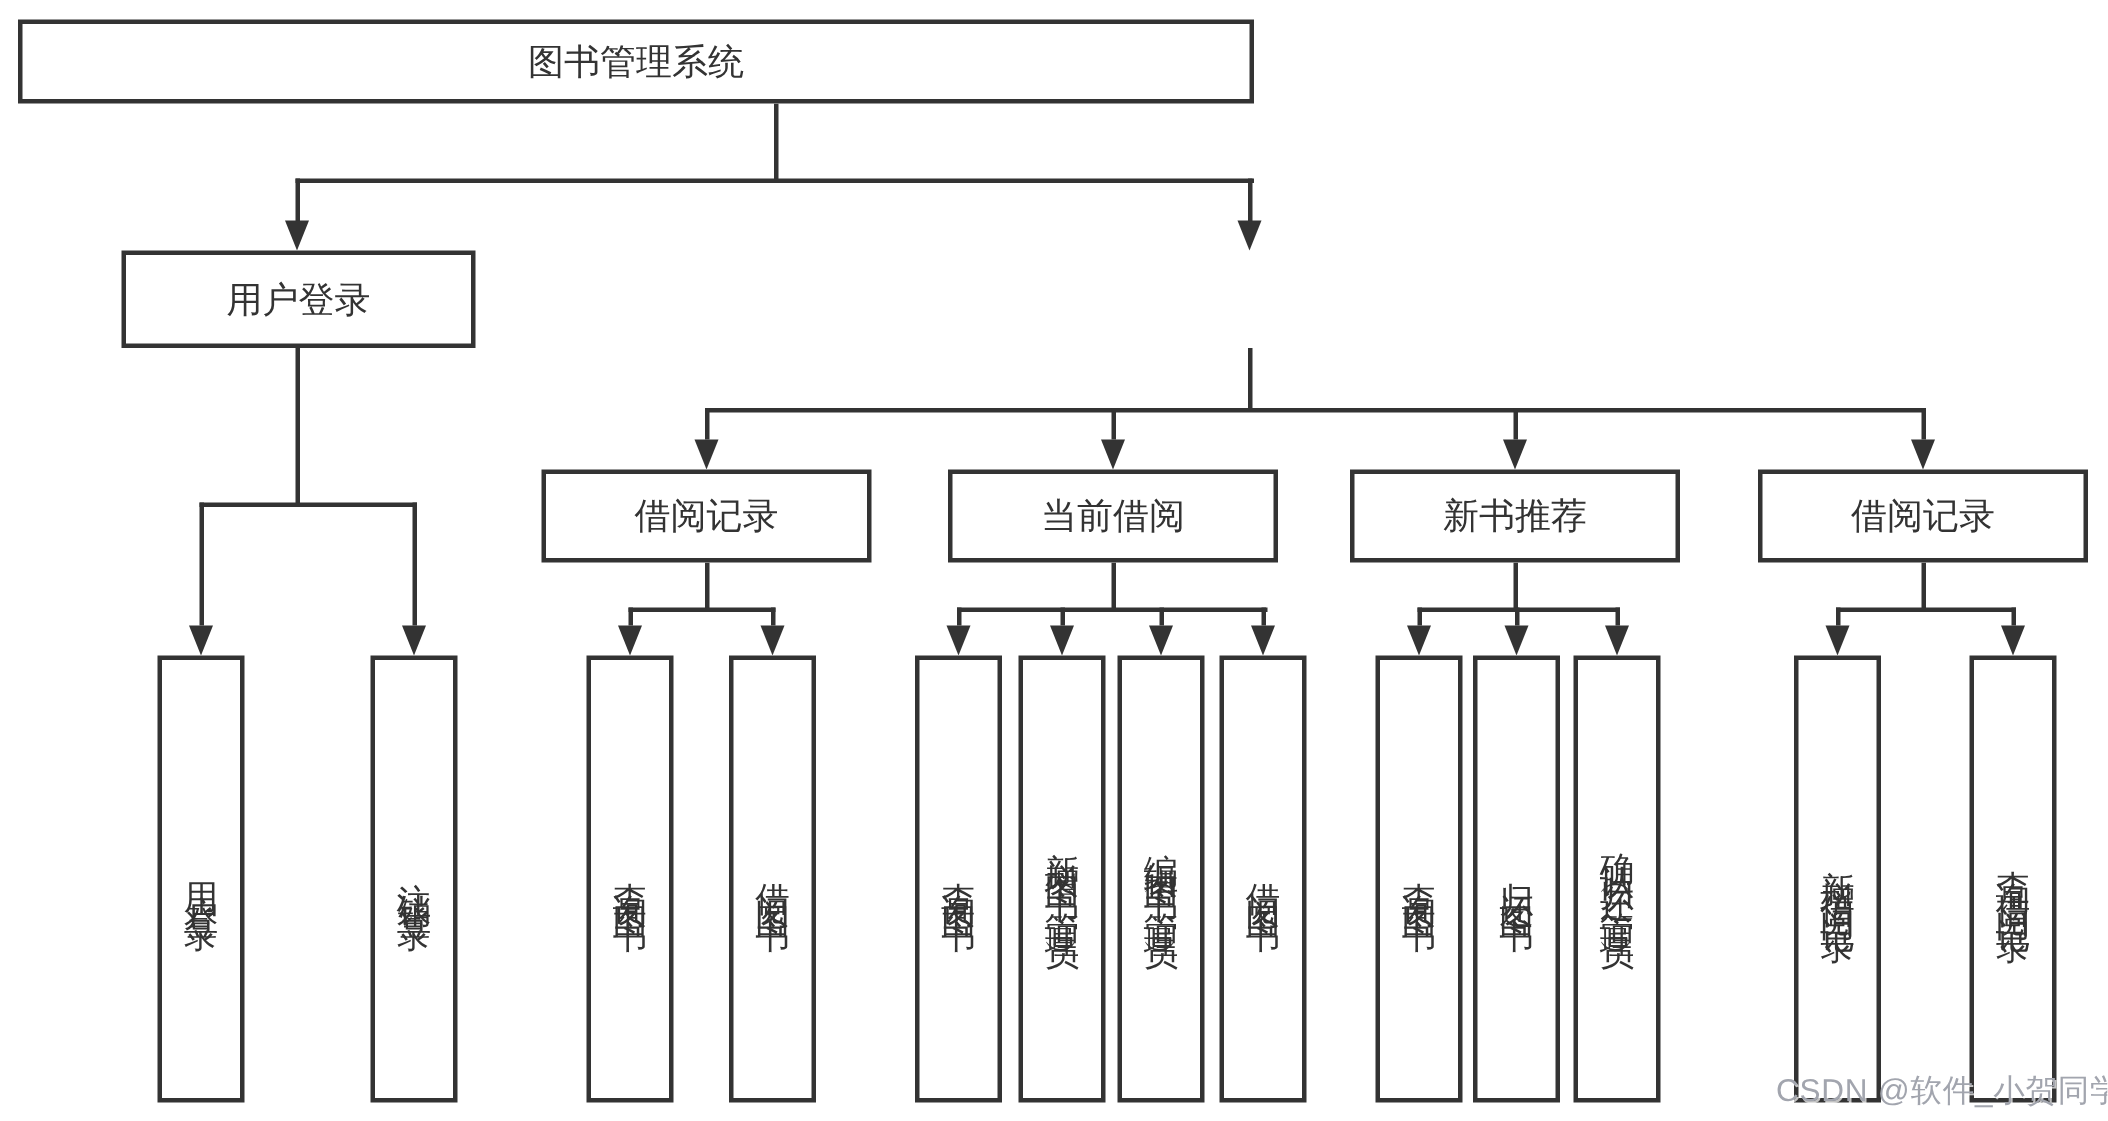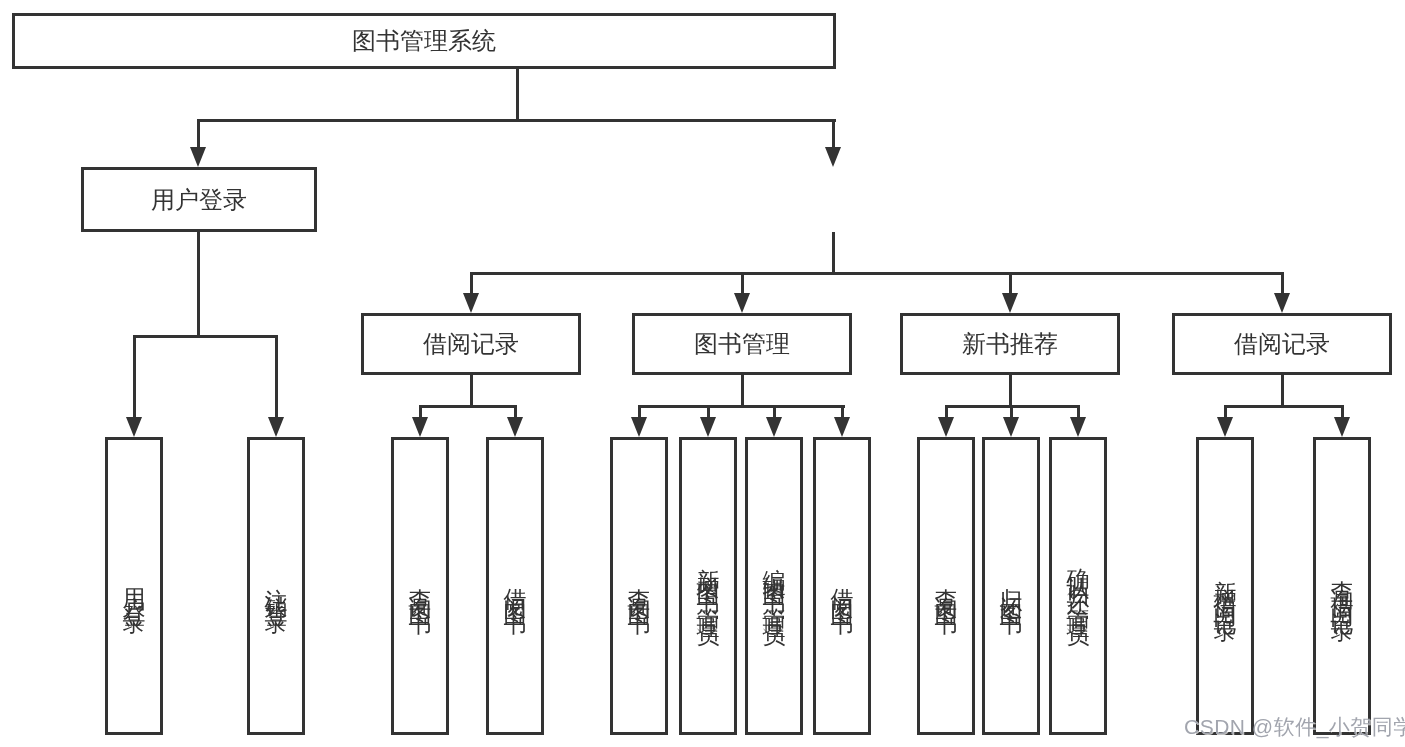--- a/index.html
+++ b/index.html
@@ -95,21 +95,21 @@
   <div class="vl" style="left:1224px;top:405px;height:12px"></div>
   <div class="ar" style="left:1217px;top:417px"></div>
   <div class="vl" style="left:1341px;top:405px;height:12px"></div>
   <div class="ar" style="left:1334px;top:417px"></div>
 
   <div class="node" style="left:12px;top:13px;width:824px;height:56px">图书管理系统</div>
 
   <div class="node" style="left:81px;top:167px;width:236px;height:65px">用户登录</div>
 
   <div class="node" style="left:361px;top:313px;width:220px;height:62px">借阅记录</div>
-  <div class="node" style="left:632px;top:313px;width:220px;height:62px">图书管理</div>
+  <div class="node" style="left:632px;top:313px;width:220px;height:62px">当前借阅</div>
   <div class="node" style="left:900px;top:313px;width:220px;height:62px">新书推荐</div>
   <div class="node" style="left:1172px;top:313px;width:220px;height:62px">借阅记录</div>
 
   <div class="leaf" style="left:105px;top:437px;width:58px;height:298px">
     <span>用户登录</span>
   </div>
   <div class="leaf" style="left:247px;top:437px;width:58px;height:298px">
     <span>注销登录</span>
   </div>
 

